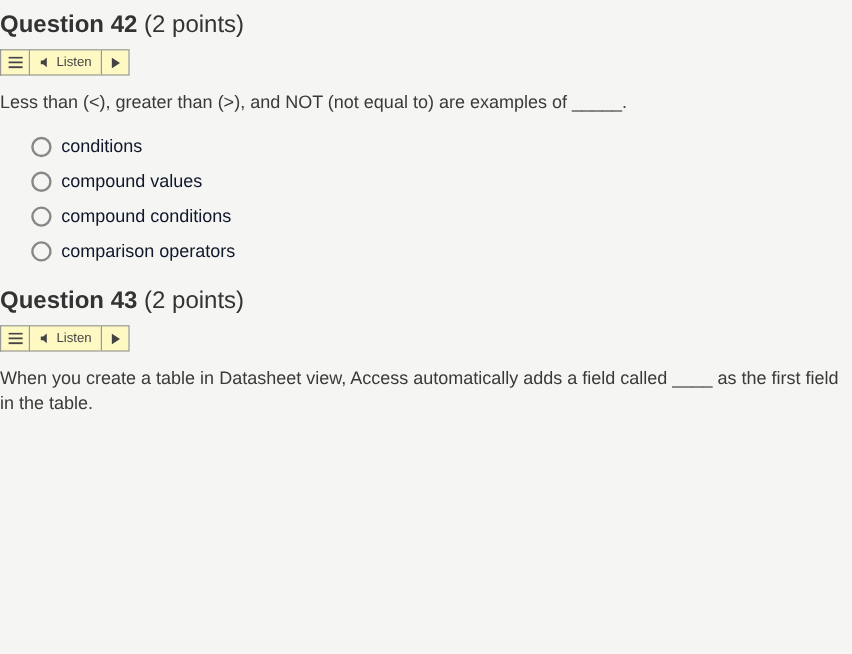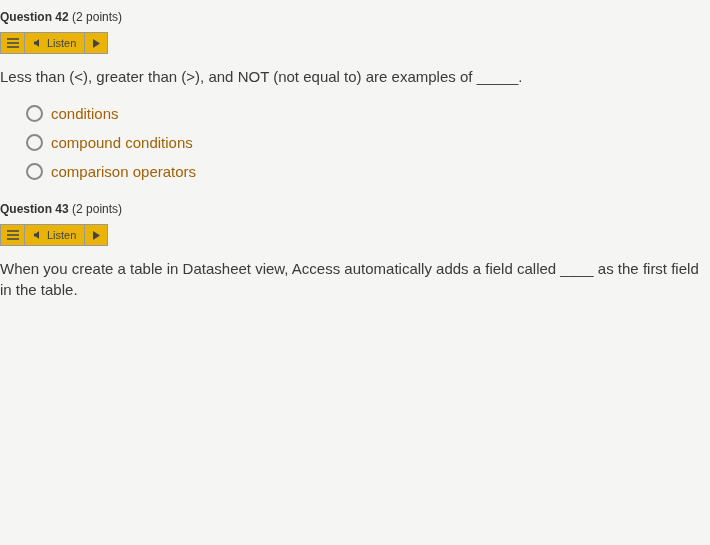--- a/index.html
+++ b/index.html
@@ -13,39 +13,39 @@
       width: 710px;
       height: 545px;
       padding: 10px 0 0 0;
       color: #333;
       overflow: hidden;
     }
     .question-block {
       margin-bottom: 22px;
     }
     .question-header {
-      font-size: 12px;
+      font-size: 20px;
       margin-bottom: 8px;
       padding-left: 0;
     }
     .question-header .q-title {
       font-weight: bold;
     }
     .question-header .q-points {
       font-weight: normal;
     }
     .controls-row {
       display: flex;
       align-items: stretch;
       margin-bottom: 12px;
       padding-left: 0;
     }
     .ctrl-box {
       border: 1px solid #999;
-      background: #eab308;
+      background: #fef9c3;
       height: 22px;
       display: flex;
       align-items: center;
       justify-content: center;
       font-size: 11px;
       color: #444;
       cursor: pointer;
     }
     .ctrl-hamburger {
       width: 24px;
@@ -91,21 +91,21 @@
     .radio-circle {
       width: 17px;
       height: 17px;
       border: 2px solid #888;
       border-radius: 50%;
       flex-shrink: 0;
       background: transparent;
     }
     .option-label {
       font-size: 15px;
-      color: #a16207;
+      color: #0f172a;
     }
   </style>
 </head>
 <body>
 
 <div class="question-block">
   <div class="question-header">
     <span class="q-title">Question 42</span>
     <span class="q-points">(2 points)</span>
   </div>
@@ -125,20 +125,24 @@
       <svg viewBox="0 0 7 9">
           <path d="M0 0v9l7-4.5z" fill="#444"></path>
         </svg>
     </div>
   </div>
   <div class="question-text">Less than (&lt;), greater than (&gt;), and NOT (not equal to) are examples of _____.</div>
   <div class="options">
     <div class="option-row">
       <div class="radio-circle"></div>
       <span class="option-label">conditions</span>
+    </div>
+    <div class="option-row">
+      <div class="radio-circle"></div>
+      <span class="option-label">compound values</span>
     </div>
     <div class="option-row">
       <div class="radio-circle"></div>
       <span class="option-label">compound conditions</span>
     </div>
     <div class="option-row">
       <div class="radio-circle"></div>
       <span class="option-label">comparison operators</span>
     </div>
   </div>

